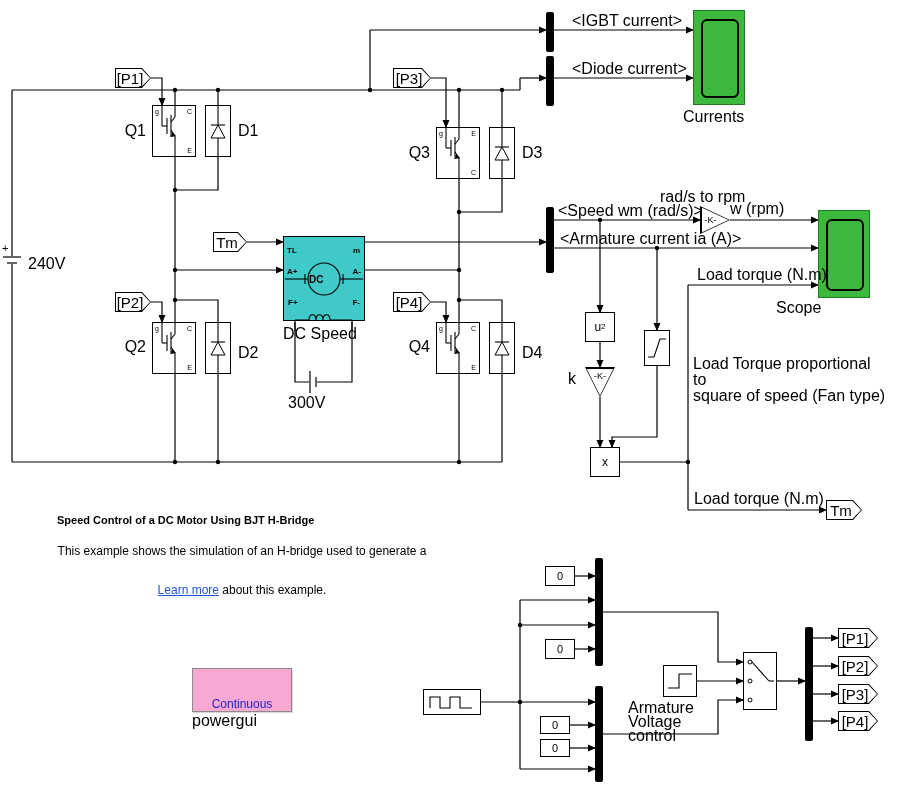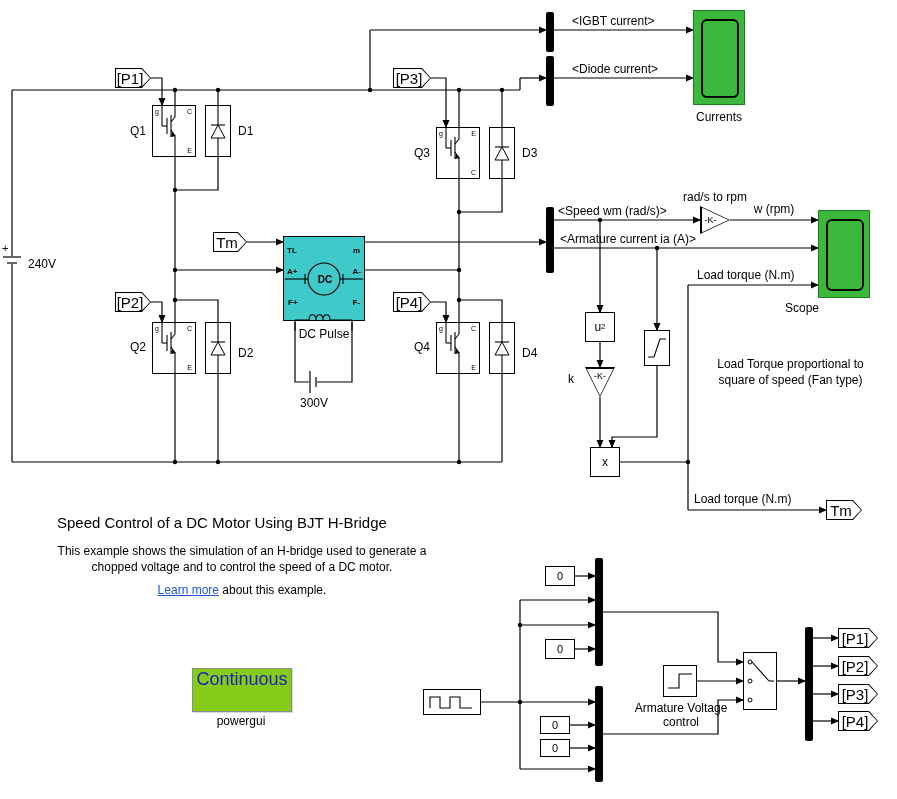--- a/index.html
+++ b/index.html
@@ -5,22 +5,22 @@
   html,body{margin:0;padding:0;background:#fff}
   .stage{position:relative;width:897px;height:799px;background:#fff;
          font-family:"Liberation Sans",sans-serif;color:#000;overflow:hidden}
   .wires{position:absolute;left:0;top:0;z-index:1}
   .wires polyline{fill:none;stroke:#000;stroke-width:1.2;stroke-linejoin:miter}
   .wires line{stroke:#000;stroke-width:1.2}
   .wires circle{fill:#000}
   .wa{marker-end:url(#ah)}
   .blk{position:absolute;background:#fff;border:1px solid #000;box-sizing:border-box;z-index:2}
   .bar{position:absolute;background:#000;border-radius:2px;z-index:2}
-  .lbl{position:absolute;font-size:12px;line-height:14px;white-space:nowrap;z-index:3}
-  .lc{text-align:center}
+  .lbl{position:absolute;font-size:16px;line-height:14px;white-space:nowrap;z-index:3}
+  .lc{text-align:left}
   .lr{text-align:right}
   .sym{position:absolute;left:-1px;top:-1px}
   .sym line,.sym polyline,.sym path{stroke:#000;stroke-width:1.1;fill:none}
   .pp{position:absolute;font-size:7px;line-height:7px;z-index:3}
   .mp{position:absolute;font-size:8px;line-height:9px;z-index:3;font-weight:bold}
   .tag{position:absolute;z-index:2}
   .t-outer{position:absolute;inset:0;background:#000;
            clip-path:polygon(0 0,calc(100% - 9px) 0,100% 50%,calc(100% - 9px) 100%,0 100%)}
   .t-inner{position:absolute;inset:1px;background:#fff;box-sizing:border-box;
            clip-path:polygon(0 0,calc(100% - 8.5px) 0,100% 50%,calc(100% - 8.5px) 100%,0 100%);
@@ -29,23 +29,23 @@
   .tri .o{position:absolute;inset:0;background:#000}
   .tri .i{position:absolute;inset:1.5px;background:#fff;display:flex;font-size:9px}
   .tri-r .o,.tri-r .i{clip-path:polygon(0 0,100% 50%,0 100%)}
   .tri-d .o,.tri-d .i{clip-path:polygon(0 0,100% 0,50% 100%)}
   .tri-r .i{align-items:center;justify-content:flex-start;padding-left:3px}
   .tri-d .i{align-items:flex-start;justify-content:center;padding-top:2px}
   .scope{position:absolute;background:var(--scope,#3cb83c);border:1px solid #1f7d1f;box-sizing:border-box;z-index:2}
   .screen{position:absolute;border:2px solid #000;border-radius:6px}
   .motor{position:absolute;background:var(--motor,#3fc9c9);border:1px solid #000;box-sizing:border-box;z-index:2}
   .cst{display:flex;align-items:center;justify-content:center;font-size:11px}
-  .pwg{position:absolute;border:1px solid #8c8c8c;background:#84cc16;display:flex;align-items:flex-start;
-       justify-content:center;font-size:18px;color:#2222b8;z-index:2;box-shadow:1px 1px 0 #d8d8d8}
-  .title{position:absolute;font-size:15px;font-weight:normal;z-index:3;white-space:nowrap}
+  .pwg{position:absolute;border:1px solid #8c8c8c;background:#f9a8d4;display:flex;align-items:flex-end;
+       justify-content:center;font-size:12px;color:#2222b8;z-index:2;box-shadow:1px 1px 0 #d8d8d8}
+  .title{position:absolute;font-size:11px;font-weight:bold;z-index:3;white-space:nowrap}
   .desc{position:absolute;width:390px;text-align:center;font-size:12px;z-index:3;white-space:nowrap}
   a.lm{color:var(--link,#2255cc);text-decoration:underline;cursor:pointer}
   .u2{display:flex;align-items:center;justify-content:center;font-size:12px}
   .u2 sup{font-size:8px;line-height:8px}
   .note{line-height:16px}
 </style>
 </head>
 <body>
 
 <div class="stage">
@@ -309,21 +309,21 @@
         <line x1="69" y1="84" x2="69" y2="95"></line>
     </svg>
     <span class="mp" style="left:3px;top:9px">TL</span>
     <span class="mp" style="right:4px;top:9px">m</span>
     <span class="mp" style="left:3px;top:30px">A+</span>
     <span class="mp" style="right:3px;top:30px">A-</span>
     <span class="mp" style="left:4px;bottom:13px">F+</span>
     <span class="mp" style="right:4px;bottom:13px">F-</span>
     <div class="lbl lc" style="left:25px;top:36px;width:32px;font-size:10px;font-weight:bold">DC</div>
   </div>
-  <div class="lbl lc" style="left:283px;top:327px;width:82px">DC Pulse</div>
+  <div class="lbl lc" style="left:283px;top:327px;width:82px">DC Speed</div>
   <div class="lbl lc" style="left:288px;top:396px;width:52px">300V</div>
 
   <div class="bar" style="left:546px;top:207px;width:8px;height:66px"></div>
   <div class="lbl" style="left:558px;top:204px">&lt;Speed wm (rad/s)&gt;</div>
   <div class="lbl lc" style="left:660px;top:190px;width:110px">rad/s to rpm</div>
   <div class="tri tri-r" style="left:700px;top:206px;width:30px;height:28px">
     <div class="o"></div>
     <div class="i">-K-</div>
   </div>
   <div class="lbl lc" style="left:730px;top:202px;width:88px">w (rpm)</div>
@@ -359,21 +359,20 @@
   </div>
 
   <div class="lbl" style="left:694px;top:492px">Load torque (N.m)</div>
   <div class="tag" style="left:826px;top:500px;width:36px;height:20px">
     <div class="t-outer"></div>
     <div class="t-inner">Tm</div>
   </div>
 
   <div class="title" style="left:57px;top:514px">Speed Control of a DC Motor Using BJT H-Bridge</div>
   <div class="desc" style="left:47px;top:544px">This example shows the simulation of an H-bridge used to generate a</div>
-  <div class="desc" style="left:47px;top:560px">chopped voltage and to control the speed of a DC motor.</div>
   <div class="desc" style="left:47px;top:583px">
     <a class="lm">Learn more</a><span able="false"> about this example.</span>
   </div>
 
   <div class="pwg" style="left:192px;top:668px;width:98px;height:42px">
     <span>Continuous</span>
   </div>
   <div class="lbl lc" style="left:192px;top:714px;width:98px">powergui</div>
 
   <div class="blk cst" style="left:545px;top:566px;width:30px;height:20px">

